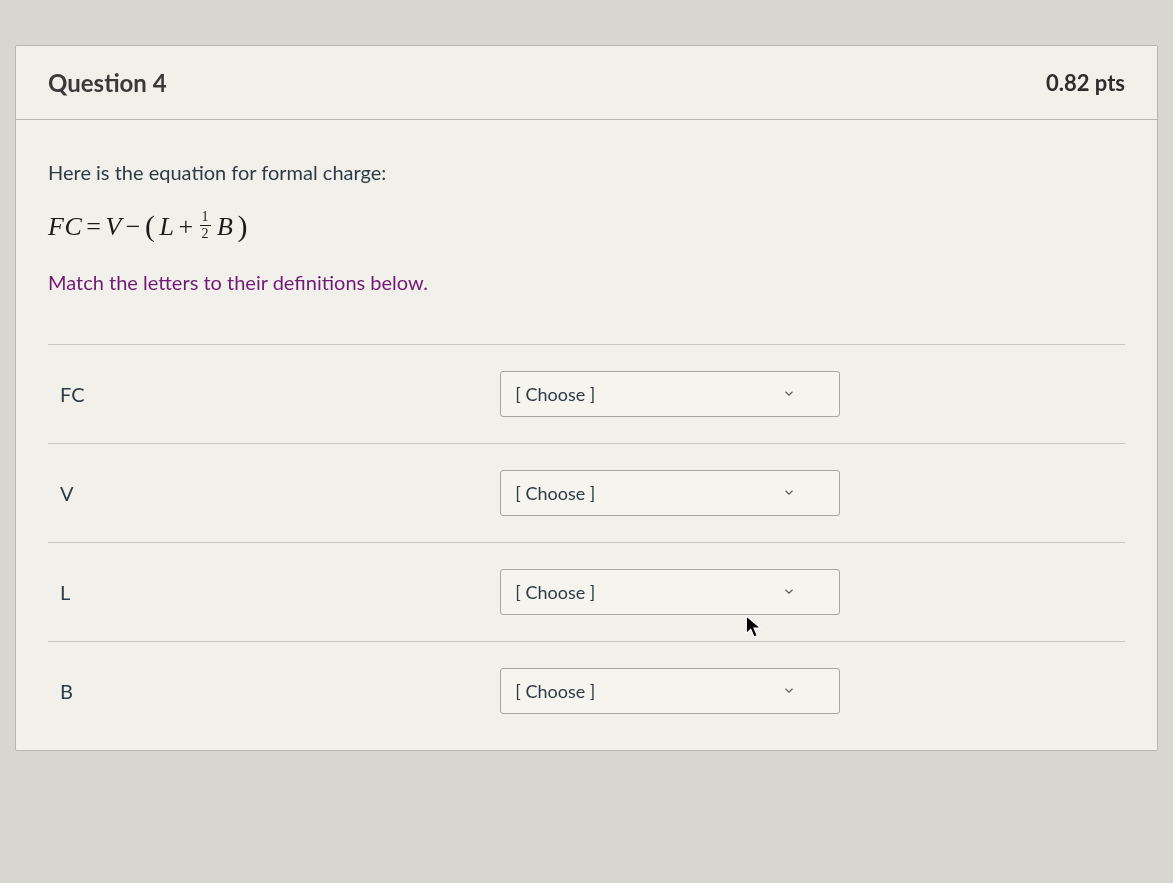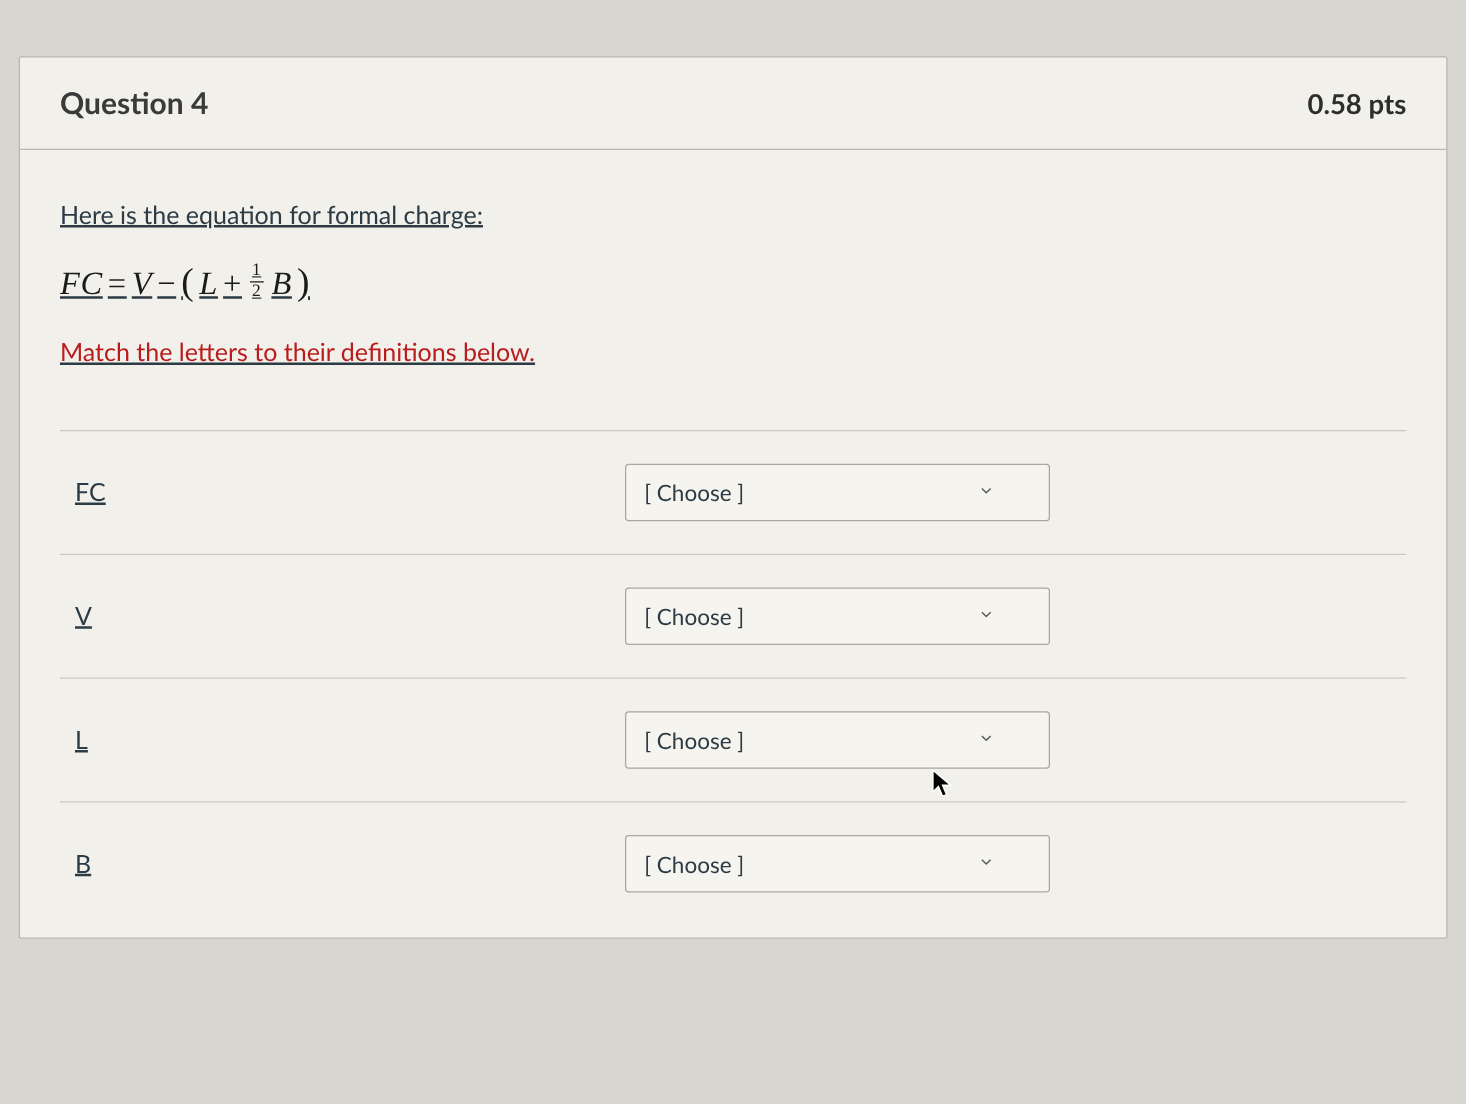--- a/index.html
+++ b/index.html
@@ -33,21 +33,20 @@
       font-weight: 700;
       color: #3a3a3a;
     }
     .question-points {
       font-size: 22px;
       font-weight: 700;
       color: #2d2d2d;
     }
     .question-body {
       padding: 40px 32px 10px 32px;
-      text-decoration: underline;
     }
     .intro-text {
       font-size: 20px;
       color: #2d3b45;
       margin-bottom: 26px;
     }
     .equation {
       font-family: "Times New Roman", Times, serif;
       font-style: italic;
       font-size: 26px;
@@ -81,21 +80,21 @@
     }
     .frac .num {
       border-bottom: 1px solid #1a1a1a;
       padding: 0 2px 1px 2px;
     }
     .frac .den {
       padding-top: 1px;
     }
     .instruction {
       font-size: 20px;
-      color: #b91c1c;
+      color: #701a75;
       margin-bottom: 50px;
     }
     .match-table {
       width: 100%;
     }
     .match-row {
       display: flex;
       align-items: center;
       border-top: 1px solid #c9c7c2;
       padding: 26px 0;
@@ -160,21 +159,21 @@
     }
   </style>
 </head>
 <body>
 
 <div class="page-wrap">
   <div class="question-card">
 
     <div class="question-header">
       <div class="question-title">Question 4</div>
-      <div class="question-points">0.58 pts</div>
+      <div class="question-points">0.82 pts</div>
     </div>
 
     <div class="question-body">
 
       <p class="intro-text">Here is the equation for formal charge:</p>
 
       <div class="equation">
         <span>FC</span>
         <span class="upright"> = </span>
         <span>V</span>

